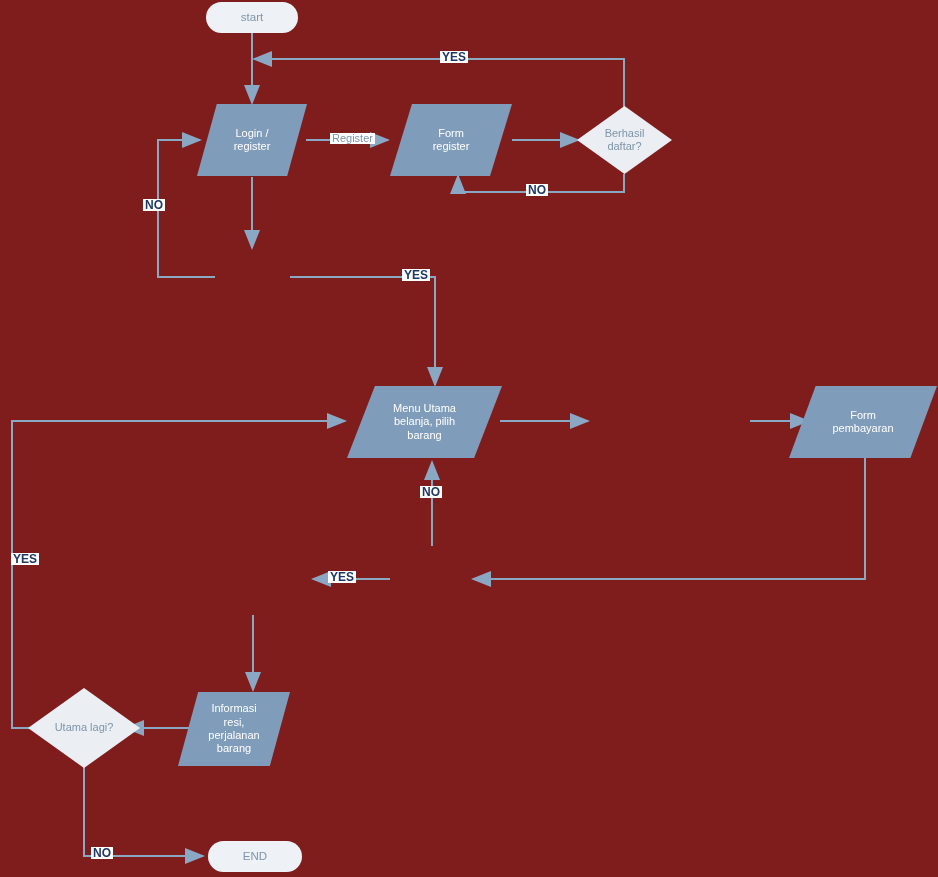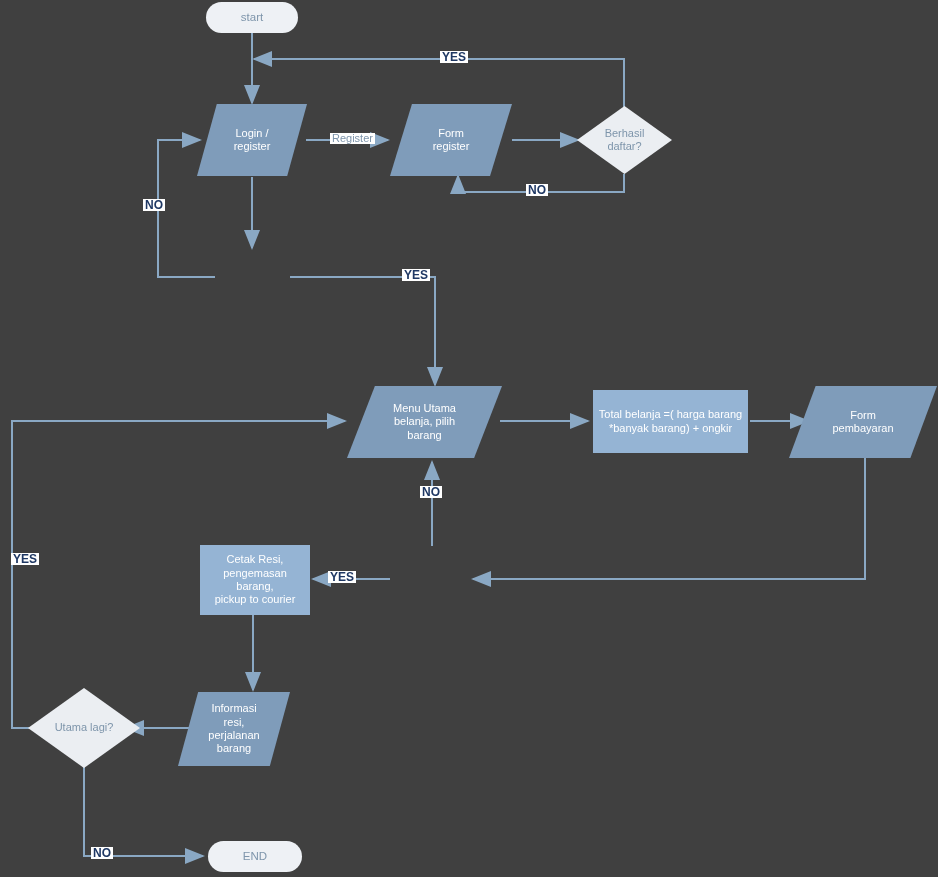--- a/index.html
+++ b/index.html
@@ -8,21 +8,21 @@
     padding: 0;
     background: #ffffff;
   }
   body {
     font-family: "Liberation Sans", sans-serif;
   }
   #canvas {
     position: relative;
     width: 938px;
     height: 877px;
-    background: #404040;
+    background: #7f1d1d;
     overflow: hidden;
   }
   #edge-layer {
     position: absolute;
     left: 0;
     top: 0;
     width: 938px;
     height: 877px;
   }
   .node {
@@ -180,37 +180,28 @@
   </div>
 
 
   <div class="node n-parallel" style="left:347px; top:386px; width:155px; height:72px;">
     <span class="shape-bg"></span>
     <span class="node-text">Menu Utama
 belanja, pilih
 barang</span>
   </div>
 
-  <div class="node n-rect" style="left:593px; top:390px; width:155px; height:63px;">
-    <span class="node-text">Total belanja =( harga barang
-*banyak barang) + ongkir</span>
-  </div>
 
   <div class="node n-parallel" style="left:789px; top:386px; width:148px; height:72px;">
     <span class="shape-bg"></span>
     <span class="node-text">Form
 pembayaran</span>
   </div>
 
 
-  <div class="node n-rect" style="left:200px; top:545px; width:110px; height:70px;">
-    <span class="node-text">Cetak Resi,
-pengemasan barang,
-pickup to courier</span>
-  </div>
 
   <div class="node n-parallel" style="left:178px; top:692px; width:112px; height:74px;">
     <span class="shape-bg"></span>
     <span class="node-text">Informasi
 resi,
 perjalanan
 barang</span>
   </div>
 
   <div class="node n-diamond" style="left:28px; top:688px; width:112px; height:80px;">

